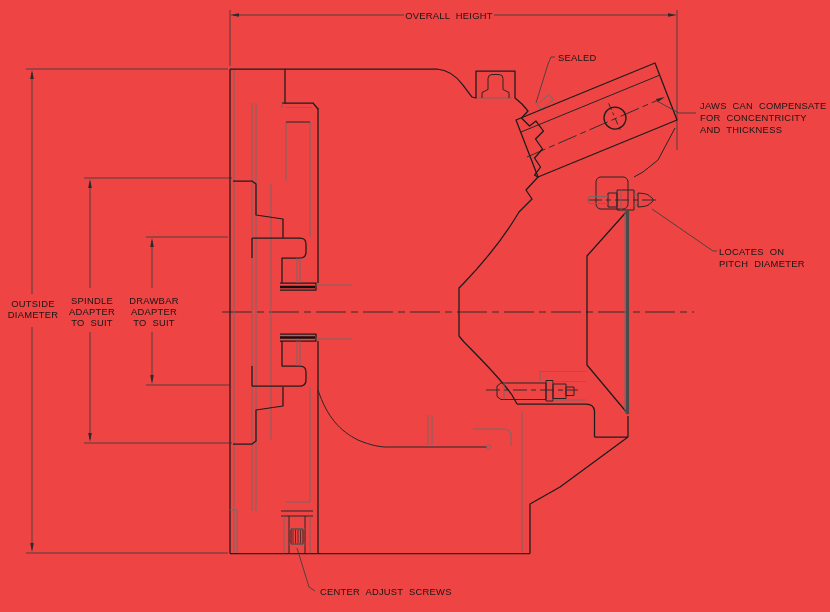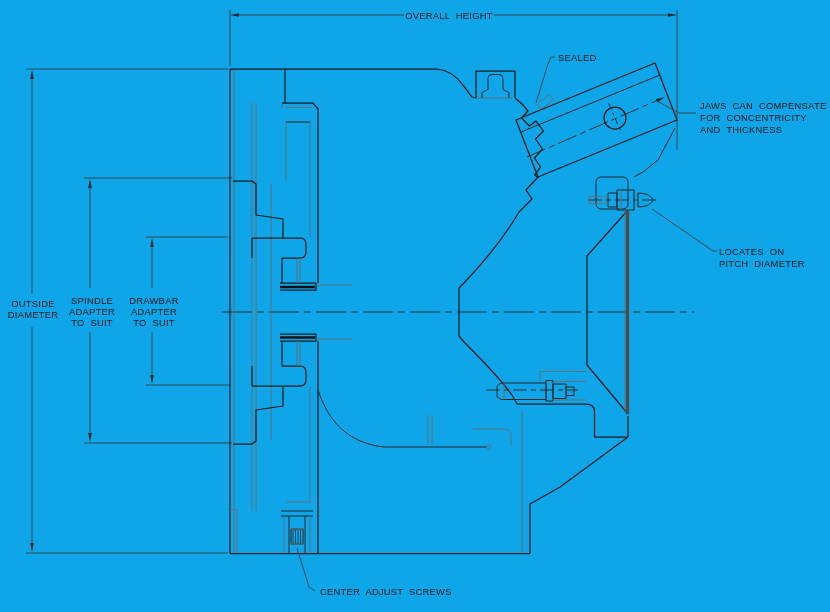--- a/index.html
+++ b/index.html
@@ -1,16 +1,16 @@
 <!DOCTYPE html>
 <html><head>
 <meta charset="utf-8">
 <style>
   html,body{margin:0;padding:0;background:#fff;}
-  #stage{position:relative;width:830px;height:612px;background:#0ea5e9;overflow:hidden;
+  #stage{position:relative;width:830px;height:612px;background:#ef4444;overflow:hidden;
          font-family:"Liberation Sans", sans-serif;}
   svg{display:block}
   .ln  {fill:none;stroke:#1c1c1c;stroke-width:1.25;stroke-linejoin:round;}
   .ln2 {fill:none;stroke:#262626;stroke-width:1;stroke-linejoin:round;}
   .thin{fill:none;stroke:#6b6b6b;stroke-width:0.9;stroke-linejoin:round;}
   .dim {fill:none;stroke:#3f3f3f;stroke-width:0.9;}
   .cl  {fill:none;stroke:#2b2b2b;stroke-width:0.95;}
   .thick{fill:none;stroke:#4a4a4a;stroke-width:3.2;}
   .lip {fill:none;stroke:#111;stroke-width:2.6;}
   .arrow{fill:#2b2b2b;stroke:none;}

